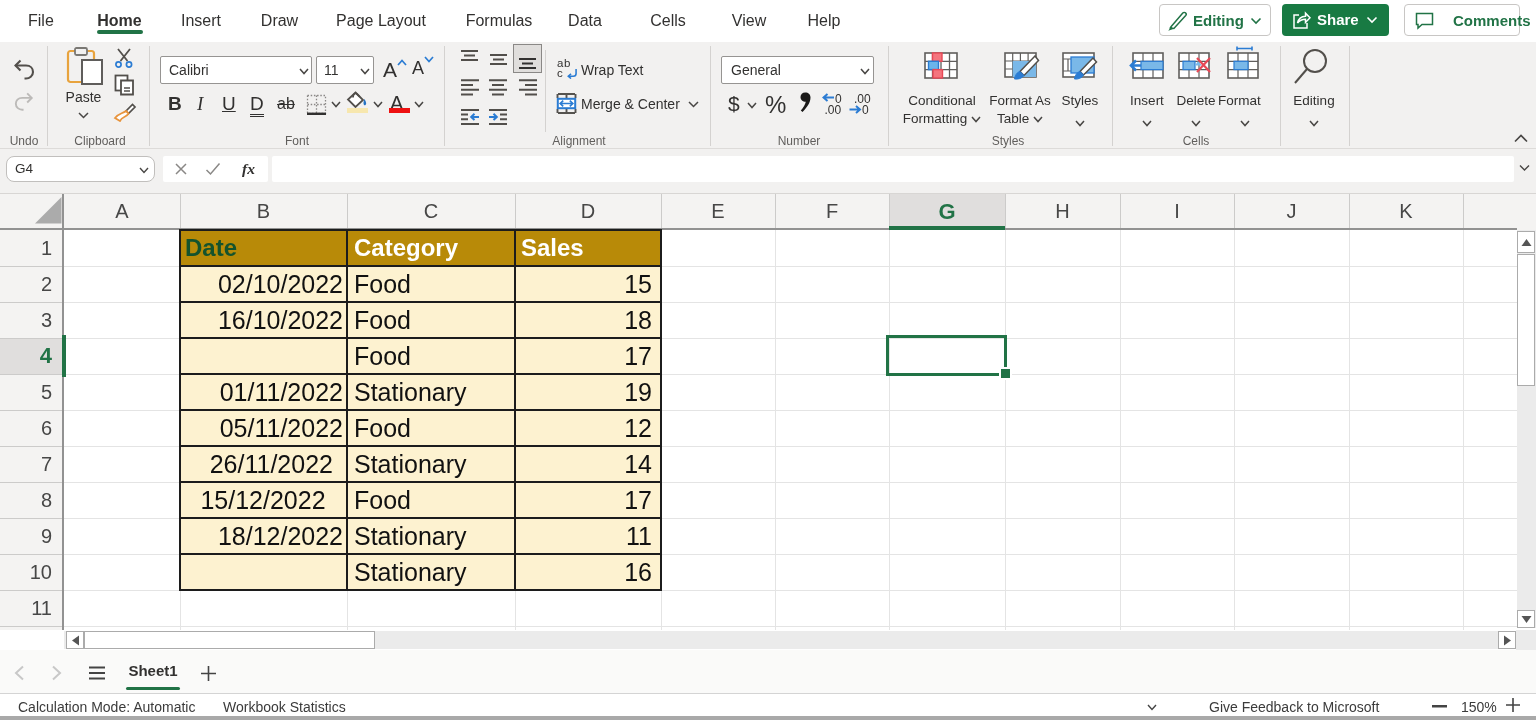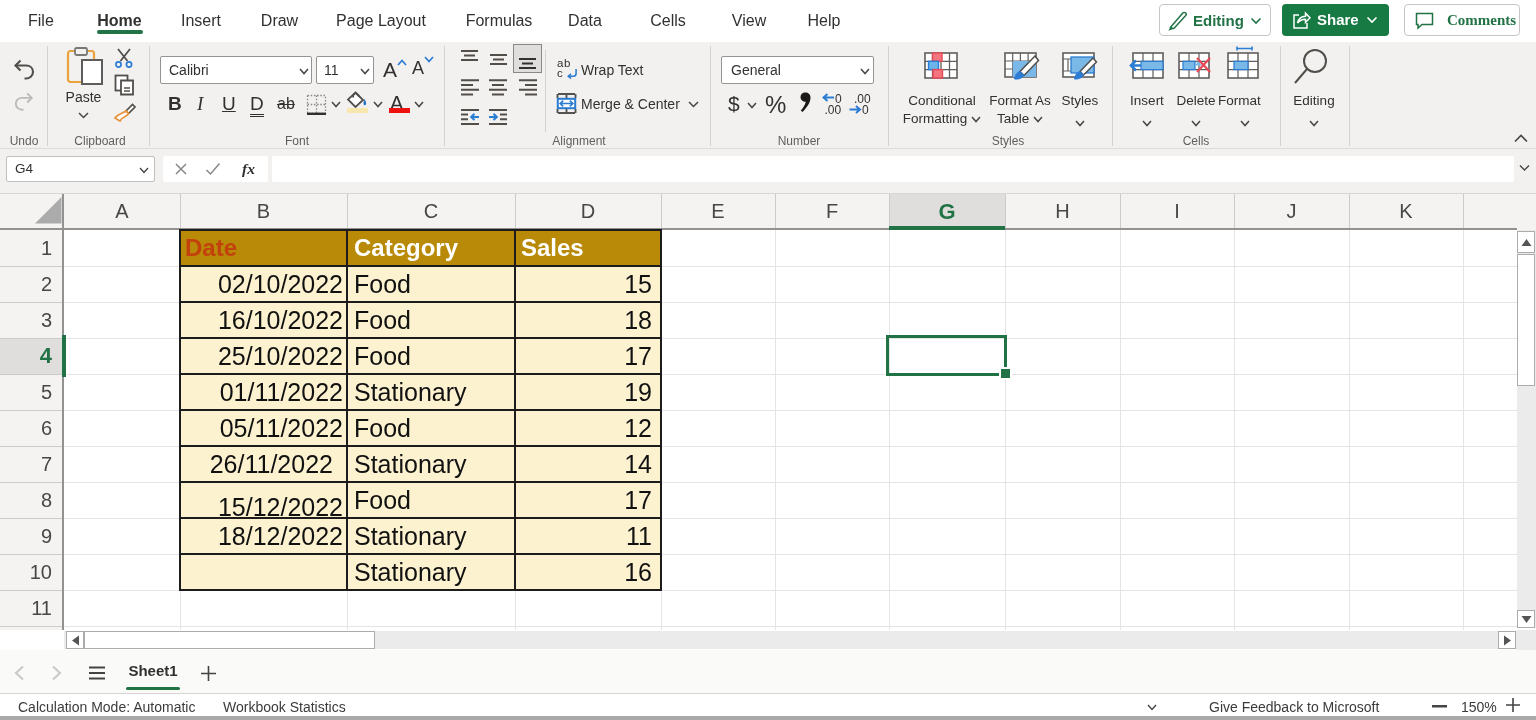--- a/index.html
+++ b/index.html
@@ -61,21 +61,21 @@
     </svg>
     <span class="abs" style="left:35px;top:7px;">Share</span>
     <svg class="abs" style="left:84px;top:12px;" width="12" height="8" viewBox="0 0 12 8" fill="none" stroke="#fff" stroke-width="1.6">
           <path d="M1.5 1.5 L6 6 L10.5 1.5"></path>
         </svg>
   </div>
   <div class="topbtn" id="btn-comments" style="left:1404px;width:116px;background:#fff;border:1px solid #c8c6c4;color:#217346;">
     <svg class="abs" style="left:10px;top:7px;" width="19" height="18" viewBox="0 0 19 18" fill="none" stroke="#217346" stroke-width="1.5">
       <path d="M1.5 1.5 H17.5 V12.5 H7 L3 16 V12.5 H1.5 Z"></path>
     </svg>
-    <span class="abs" style="left:42px;top:7px;font-family:Liberation Serif, serif;">Comments</span>
+    <span class="abs" style="left:48px;top:7px;">Comments</span>
   </div>
 </div>
 
 <div id="ribbon">
 
   <svg class="abs" style="left:13px;top:17px;" width="22" height="22" viewBox="0 0 22 22" fill="none" stroke="#524f4b" stroke-width="2.1">
     <path d="M7.5 1.5 L2.5 6.5 L7.5 11.5"></path>
         <path d="M2.5 6.5 H13 C17.5 6.5 20 9.5 20 13 C20 17 16.5 19.5 13 19.5 H11.5"></path>
   </svg>
   <svg class="abs" style="left:14px;top:50px;" width="20" height="20" viewBox="0 0 22 22" fill="none" stroke="#bcbab8" stroke-width="2.1">
@@ -312,21 +312,21 @@
   <div class="abs" style="left:1287px;top:71px;width:54px;text-align:center;"><svg width="10" height="7" viewBox="0 0 10 7" fill="none" stroke="#484644" stroke-width="1.5">
           <path d="M1 1 L5 5.5 L9 1"></path>
         </svg></div>
   <div class="rdiv" style="left:1349px;"></div>
   <svg class="abs" style="left:1514px;top:92px;" width="14" height="9" viewBox="0 0 14 9" fill="none" stroke="#484644" stroke-width="1.6">
         <path d="M1 7.5 L7 1.5 L13 7.5"></path>
       </svg>
 </div>
 
 <div id="fbar">
-  <div class="abs" style="left:6px;top:7px;width:149px;height:26px;background:#fff;border:1px solid #c1bfbd;border-radius:2px;">
+  <div class="abs" style="left:6px;top:7px;width:149px;height:26px;background:#fff;border:1px solid #c1bfbd;border-radius:8px;">
     <span class="abs" style="left:8px;top:4px;font-size:13.5px;color:#323130;">G4</span>
     <svg class="abs" style="left:132px;top:10px;" width="10" height="7" viewBox="0 0 10 7" fill="none" stroke="#484644" stroke-width="1.4">
           <path d="M1 1 L5 5.5 L9 1"></path>
         </svg>
   </div>
   <div class="abs" style="left:163px;top:7px;width:105px;height:26px;background:#fff;border-radius:2px;">
     <svg class="abs" style="left:11px;top:6px;" width="14" height="14" viewBox="0 0 14 14" stroke="#8a8886" stroke-width="1.5">
           <path d="M2 2 L12 12 M12 2 L2 12"></path>
         </svg>
     <svg class="abs" style="left:42px;top:6px;" width="16" height="14" viewBox="0 0 16 14" fill="none" stroke="#8a8886" stroke-width="1.5">
@@ -427,42 +427,41 @@
   <div class="abs" style="left:179px;top:71px;width:483px;height:2px;background:#1c1c1c;"></div>
   <div class="abs" style="left:179px;top:107px;width:483px;height:2px;background:#1c1c1c;"></div>
   <div class="abs" style="left:179px;top:143px;width:483px;height:2px;background:#1c1c1c;"></div>
   <div class="abs" style="left:179px;top:179px;width:483px;height:2px;background:#1c1c1c;"></div>
   <div class="abs" style="left:179px;top:215px;width:483px;height:2px;background:#1c1c1c;"></div>
   <div class="abs" style="left:179px;top:251px;width:483px;height:2px;background:#1c1c1c;"></div>
   <div class="abs" style="left:179px;top:287px;width:483px;height:2px;background:#1c1c1c;"></div>
   <div class="abs" style="left:179px;top:323px;width:483px;height:2px;background:#1c1c1c;"></div>
   <div class="abs" style="left:179px;top:359px;width:483px;height:2px;background:#1c1c1c;"></div>
   <div class="abs" style="left:179px;top:395px;width:483px;height:2px;background:#1c1c1c;"></div>
-  <div class="cell" style="left:185px;top:36px;width:150px;color:#c2410c;font-weight:bold;font-size:24px;">Date</div>
+  <div class="cell" style="left:185px;top:36px;width:150px;color:#14532d;font-weight:bold;font-size:24px;">Date</div>
   <div class="cell" style="left:521px;top:36px;width:130px;color:#fff;font-weight:bold;font-size:24px;">Sales</div>
   <div class="cell" style="left:354px;top:36px;width:150px;color:#fff;font-weight:bold;font-size:24px;">Category</div>
   <div class="cell" style="left:183px;top:72px;width:160px;text-align:right;">02/10/2022</div>
   <div class="cell" style="left:354px;top:72px;width:158px;">Food</div>
   <div class="cell" style="left:516px;top:72px;width:136px;text-align:right;">15</div>
   <div class="cell" style="left:183px;top:108px;width:160px;text-align:right;">16/10/2022</div>
   <div class="cell" style="left:354px;top:108px;width:158px;">Food</div>
   <div class="cell" style="left:516px;top:108px;width:136px;text-align:right;">18</div>
-  <div class="cell" style="left:183px;top:144px;width:160px;text-align:right;">25/10/2022</div>
   <div class="cell" style="left:354px;top:144px;width:158px;">Food</div>
   <div class="cell" style="left:516px;top:144px;width:136px;text-align:right;">17</div>
   <div class="cell" style="left:183px;top:180px;width:160px;text-align:right;">01/11/2022</div>
   <div class="cell" style="left:354px;top:180px;width:158px;">Stationary</div>
   <div class="cell" style="left:516px;top:180px;width:136px;text-align:right;">19</div>
   <div class="cell" style="left:183px;top:216px;width:160px;text-align:right;">05/11/2022</div>
   <div class="cell" style="left:354px;top:216px;width:158px;">Food</div>
   <div class="cell" style="left:516px;top:216px;width:136px;text-align:right;">12</div>
   <div class="cell" style="left:173px;top:252px;width:160px;text-align:right;">26/11/2022</div>
   <div class="cell" style="left:354px;top:252px;width:158px;">Stationary</div>
   <div class="cell" style="left:516px;top:252px;width:136px;text-align:right;">14</div>
-  <div class="cell" style="left:183px;top:288px;width:160px;text-align:right;margin-top:7px;">15/12/2022</div>
+  <div class="cell" style="left:183px;top:288px;width:160px;text-align:center;">15/12/2022</div>
   <div class="cell" style="left:354px;top:288px;width:158px;">Food</div>
   <div class="cell" style="left:516px;top:288px;width:136px;text-align:right;">17</div>
   <div class="cell" style="left:183px;top:324px;width:160px;text-align:right;">18/12/2022</div>
   <div class="cell" style="left:354px;top:324px;width:158px;">Stationary</div>
   <div class="cell" style="left:516px;top:324px;width:136px;text-align:right;">11</div>
   <div class="cell" style="left:354px;top:360px;width:158px;">Stationary</div>
   <div class="cell" style="left:516px;top:360px;width:136px;text-align:right;">16</div>
   <div class="abs" style="left:62px;top:141px;width:4px;height:42px;background:#217346;"></div>
   <div class="abs" style="left:886px;top:141px;width:121px;height:41px;border:3px solid #217346;"></div>
   <div class="abs" style="left:999px;top:173px;width:13px;height:13px;background:#fff;"></div>

